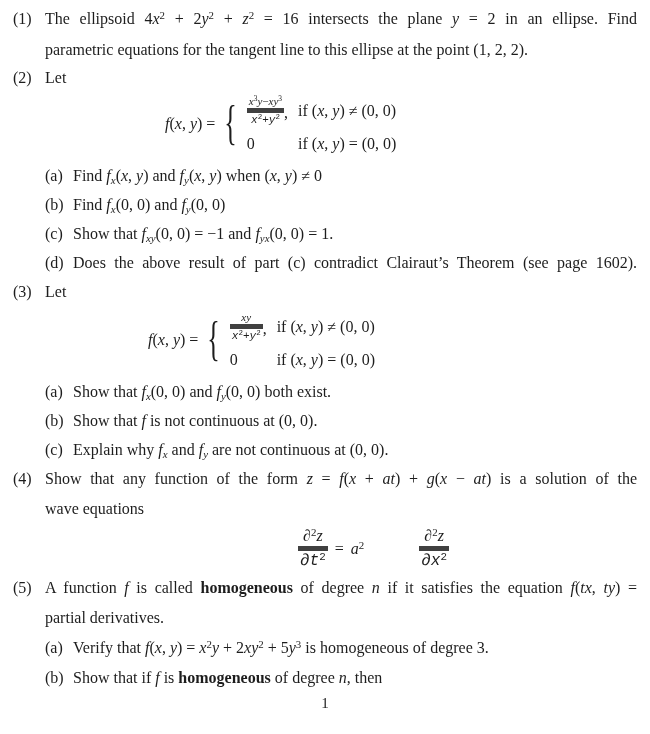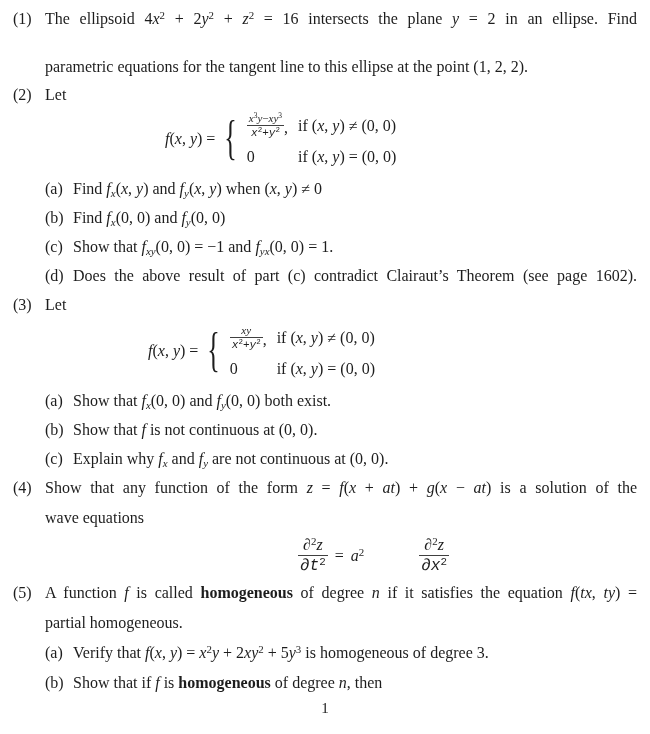--- a/index.html
+++ b/index.html
@@ -10,21 +10,21 @@
     font-family: "Liberation Serif", "DejaVu Serif", serif;
     font-size: 16px;
     overflow: hidden;
   }
   .page { padding: 4px 13px 0 13px; }
 
   
   .pline { position: relative; line-height: 30px; }
   .pline .plabel { position: absolute; left: 0; top: 0; }
   .pline .ptext { display: block; margin-left: 32px; font-family: Liberation Serif, serif; }
-  .lh31 { line-height: 31px; margin-top: 17px; }
+  .lh31 { line-height: 31px; }
   .intro-line { line-height: 26px; }
   .p3intro { line-height: 30px; }
   .lh30 { line-height: 30px; }
 
   
   .jfull { text-align: justify; text-align-last: justify; }
 
   
   .part { position: relative; margin-left: 32px; line-height: 29px; }
   .part .plabel { position: absolute; left: 0; top: 0; }
@@ -52,21 +52,21 @@
   }
   .cases {
     display: grid;
     grid-template-columns: max-content max-content;
     column-gap: 10px;
     row-gap: 9px;
     align-items: center;
     justify-items: start;
   }
   .frac { display: inline-block; text-align: center; vertical-align: middle; }
-  .frac .num { display: block; border-bottom: 1px solid #404040; padding: 0 2px 1px 2px; }
+  .frac .num { display: block; border-bottom: 5px solid #404040; padding: 0 2px 1px 2px; }
   .frac .den { display: block; padding: 1px 2px 0 2px; font-family: Liberation Mono, monospace; }
   .fs { font-size: 11px; line-height: 12px; }
   .fb { font-size: 16px; line-height: 19px; margin-left: 40px; }
   .sep { vertical-align: -4px; }
   .relgap { margin: 0 7px; }
   .coefgap { margin-right: 15px; }
 
   .pagenum { text-align: center; line-height: 20px; margin-top: 0; font-size: 15px; }
 </style>
 </head>
@@ -172,21 +172,21 @@
         </span>
     </div>
   </div>
 
   <div>
     <div class="pline lh30">
       <span class="plabel">(5)</span>
       <span class="ptext jfull">A function <i>f</i> is called <b>homogeneous</b> of degree <i>n</i> if it satisfies the equation <i>f</i>(<i>t</i><i>x</i>, <i>t</i><i>y</i>) =</span>
     </div>
     <div class="pline lh30">
-      <span class="ptext">partial homogeneous.</span>
+      <span class="ptext">partial derivatives.</span>
     </div>
 
     <div class="part lh30">
       <span class="plabel">(a)</span>
       <span class="ptext">Verify that <i>f</i>(<i>x</i>, <i>y</i>) = <i>x</i><sup>2</sup><i>y</i> + 2<i>x</i><i>y</i><sup>2</sup> + 5<i>y</i><sup>3</sup> is homogeneous of degree 3.</span>
     </div>
     <div class="part lh30">
       <span class="plabel">(b)</span>
       <span class="ptext">Show that if <i>f</i> is <b>homogeneous</b> of degree <i>n</i>, then</span>
     </div>

